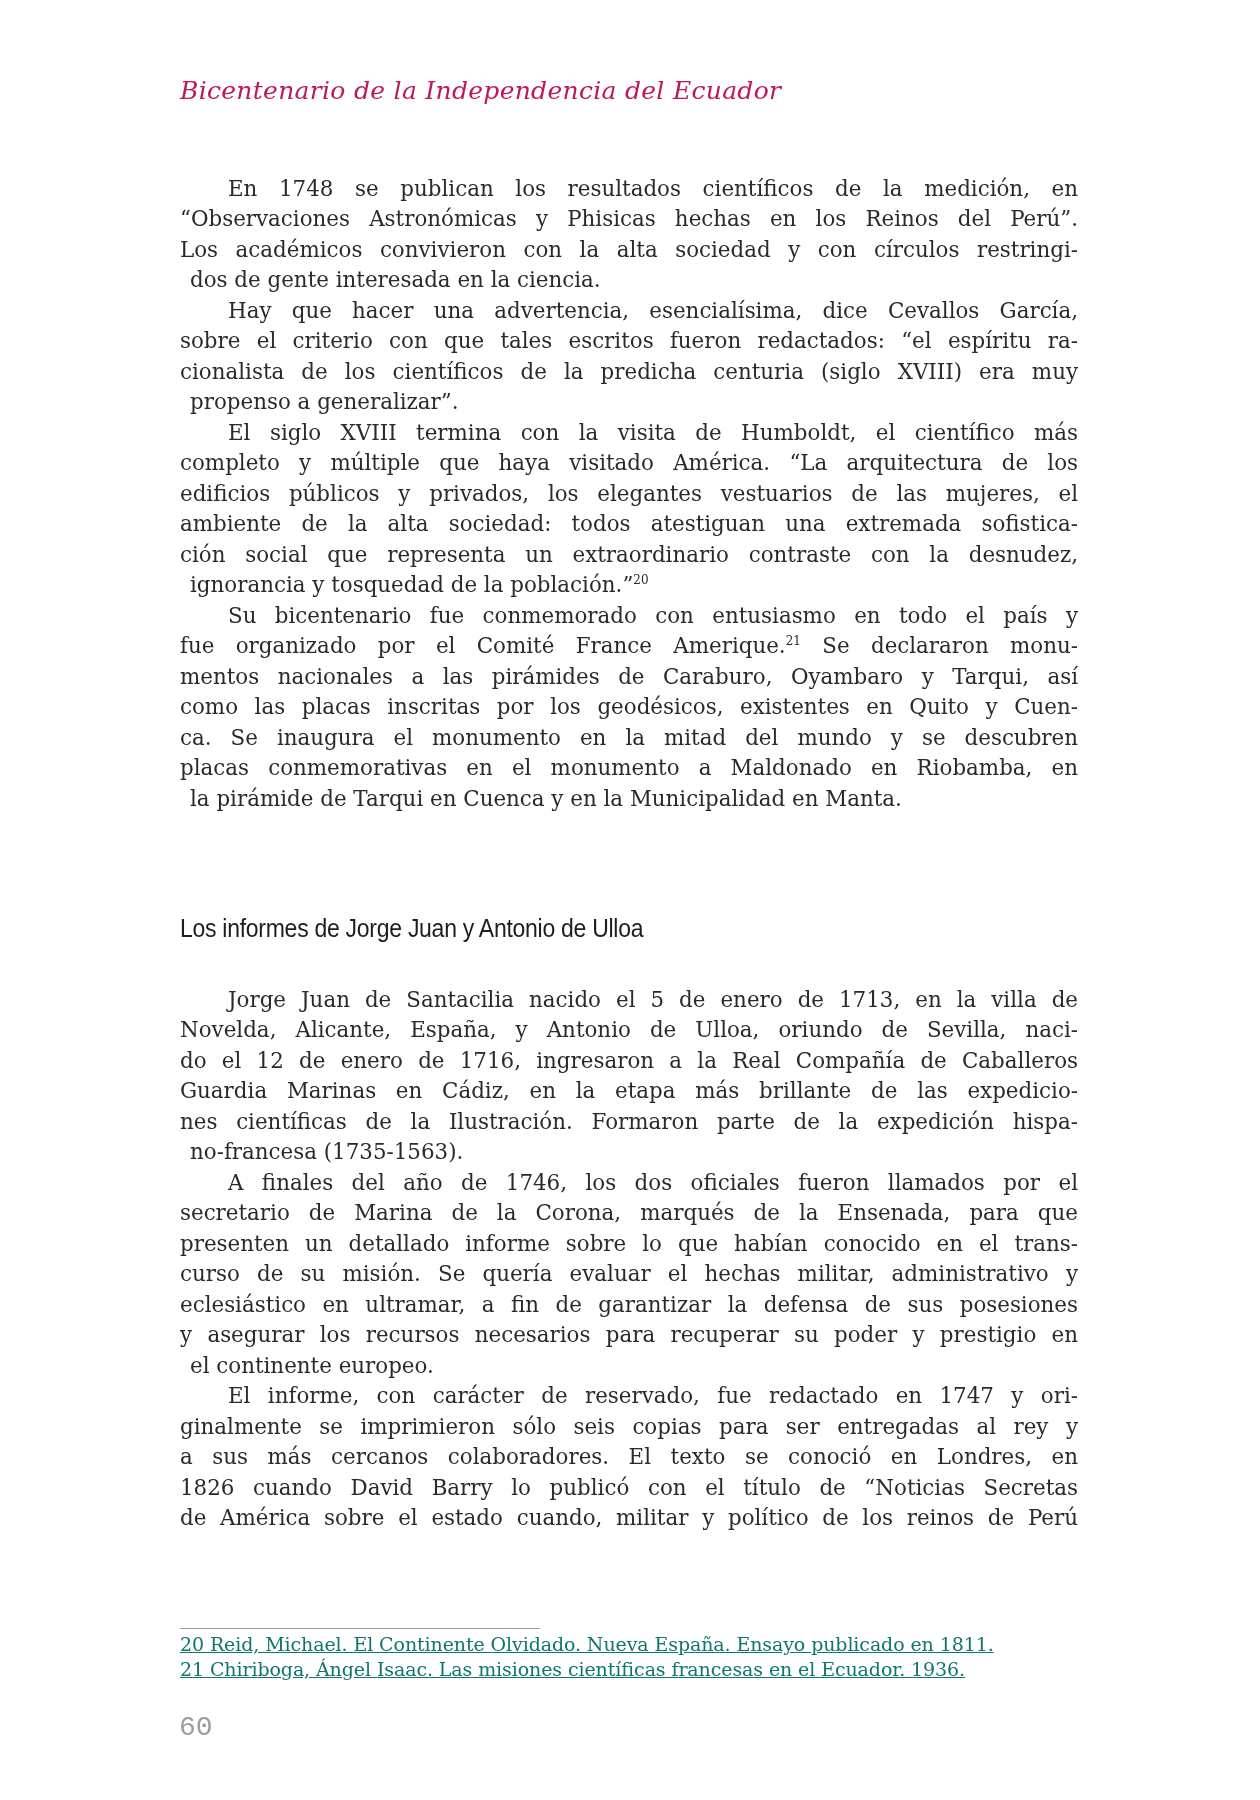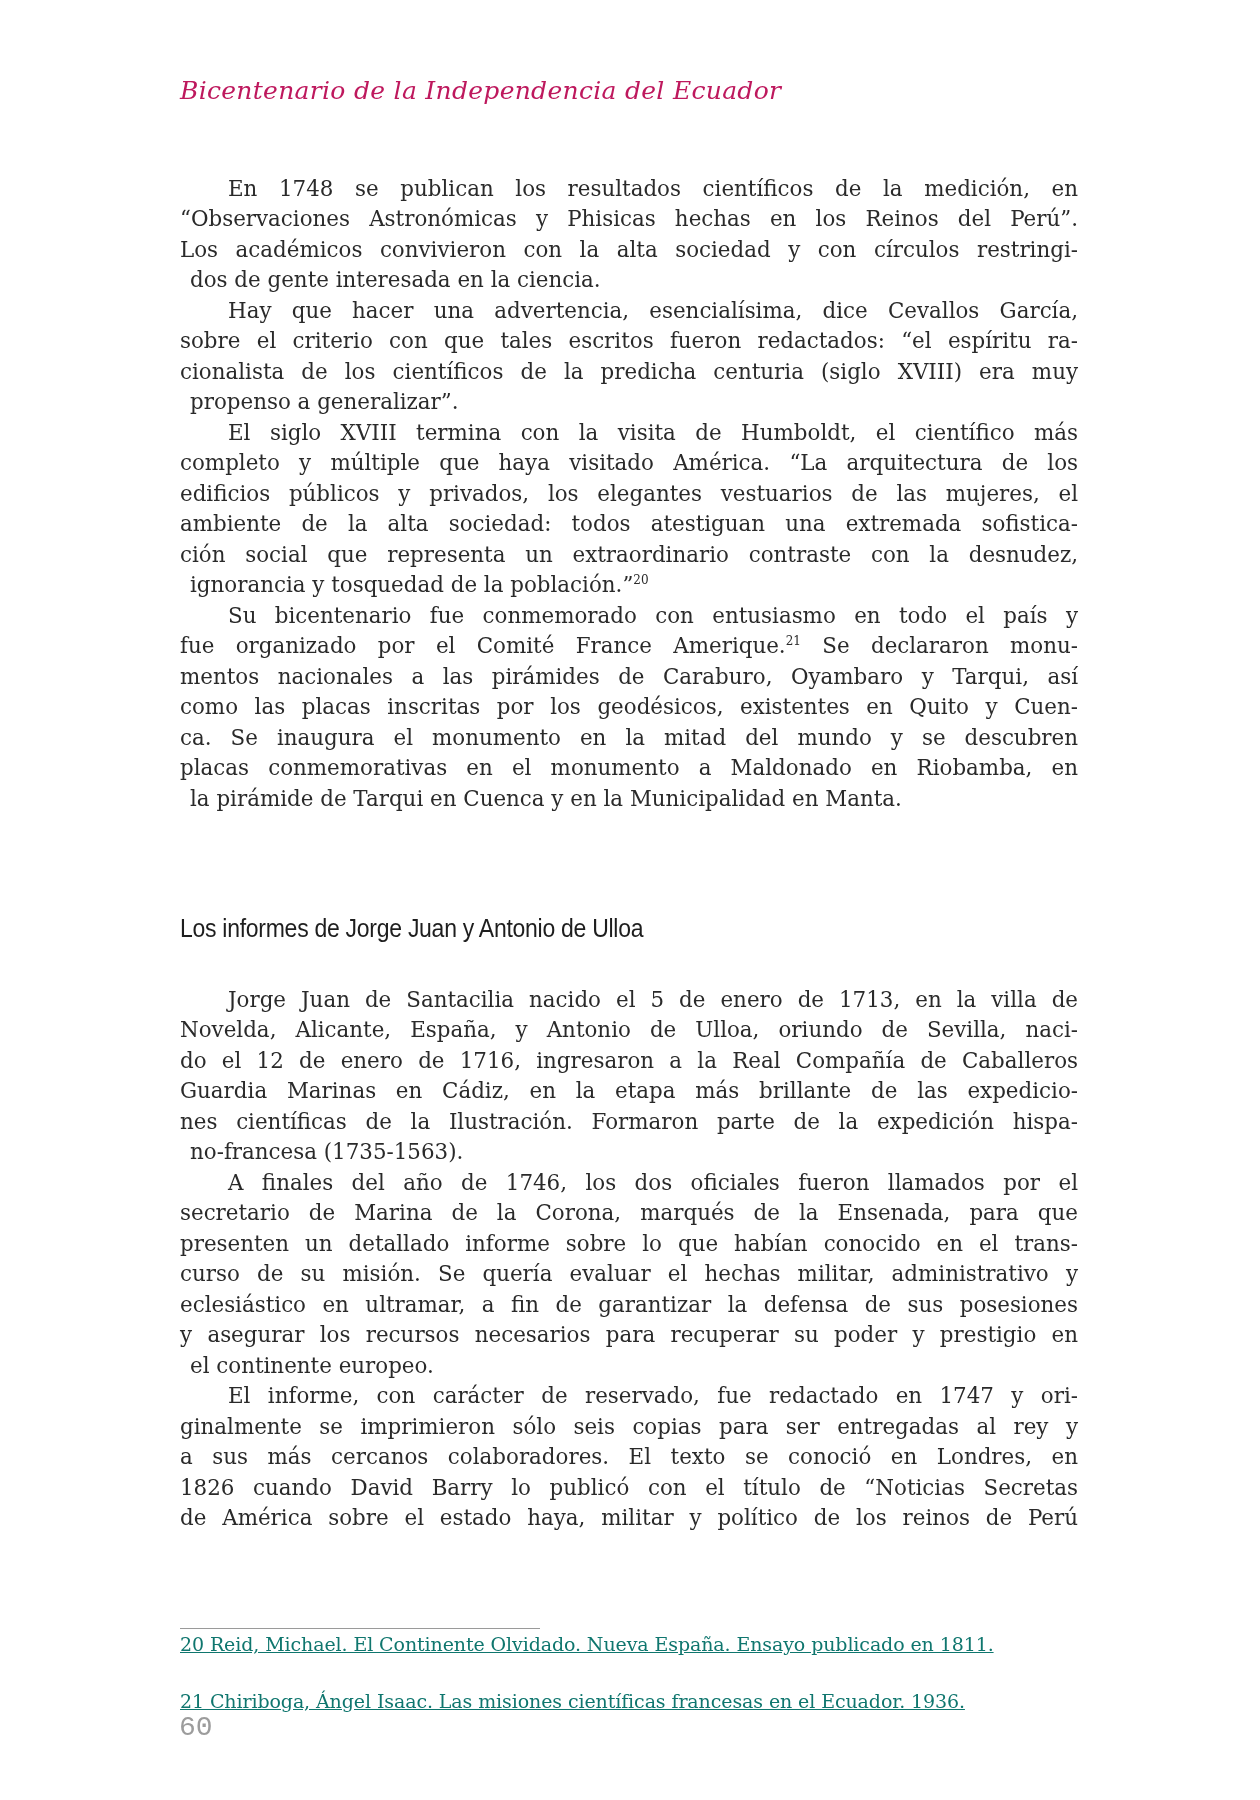--- a/index.html
+++ b/index.html
@@ -83,21 +83,21 @@
     <div class="line" style="top:213px">secretario de Marina de la Corona, marqués de la Ensenada, para que</div>
     <div class="line" style="top:244px">presenten un detallado informe sobre lo que habían conocido en el trans-</div>
     <div class="line" style="top:274px">curso de su misión. Se quería evaluar el hechas militar, administrativo y</div>
     <div class="line" style="top:305px">eclesiástico en ultramar, a fin de garantizar la defensa de sus posesiones</div>
     <div class="line" style="top:335px">y asegurar los recursos necesarios para recuperar su poder y prestigio en</div>
     <div class="line last" style="top:366px">el continente europeo.</div>
     <div class="line indent" style="top:396px">El informe, con carácter de reservado, fue redactado en 1747 y ori-</div>
     <div class="line" style="top:427px">ginalmente se imprimieron sólo seis copias para ser entregadas al rey y</div>
     <div class="line" style="top:457px">a sus más cercanos colaboradores. El texto se conoció en Londres, en</div>
     <div class="line" style="top:488px">1826 cuando David Barry lo publicó con el título de “Noticias Secretas</div>
-    <div class="line" style="top:518px">de América sobre el estado haya, militar y político de los reinos de Perú</div>
+    <div class="line" style="top:518px">de América sobre el estado cuando, militar y político de los reinos de Perú</div>
   </div>
 
   <div class="fn-rule"></div>
   <div class="footnote" style="top:1633px;">20 Reid, Michael. El Continente Olvidado. Nueva España. Ensayo publicado en 1811.</div>
-  <div class="footnote" style="top:1658px;margin-top:32px;">21 Chiriboga, Ángel Isaac. Las misiones científicas francesas en el Ecuador. 1936.</div>
+  <div class="footnote" style="top:1658px;">21 Chiriboga, Ángel Isaac. Las misiones científicas francesas en el Ecuador. 1936.</div>
 
   <div class="page-number">60</div>
 </div>
 
 </body></html>

